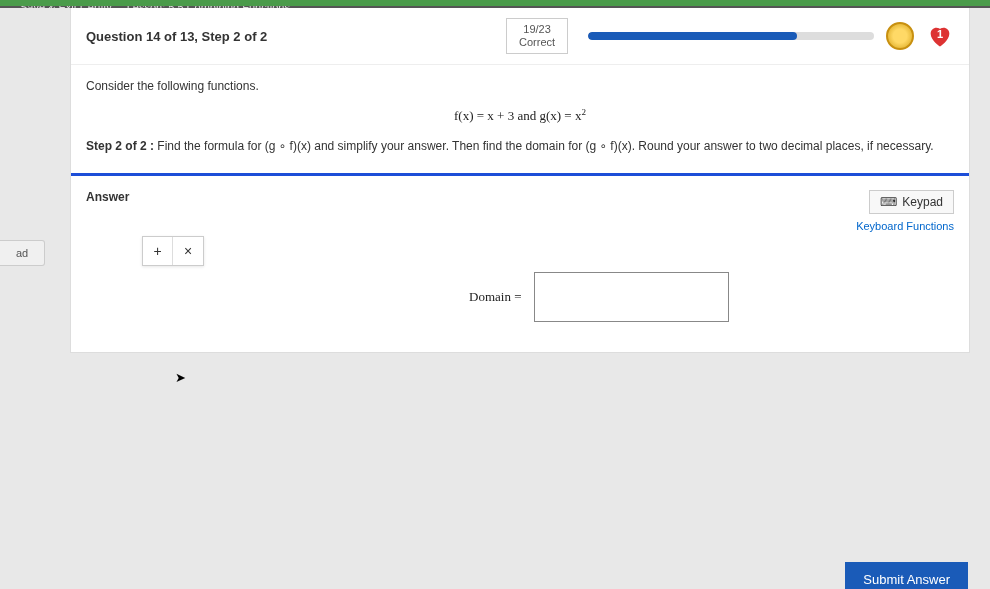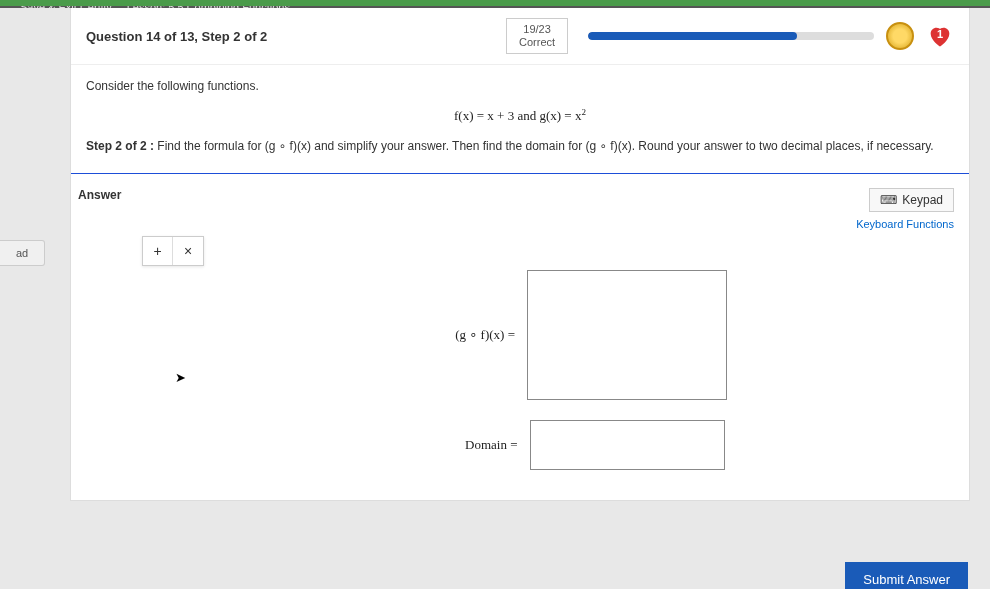--- a/index.html
+++ b/index.html
@@ -100,41 +100,41 @@
     .heart-icon svg { width: 28px; height: 28px; }
     .heart-num {
       position: absolute;
       color: #fff;
       font-size: 11px;
       font-weight: bold;
       top: 6px;
     }
     .problem-area {
       padding: 14px 15px 20px 15px;
-      border-bottom: 1px solid #1d4ed8;
+      border-bottom: 3px solid #1d4ed8;
     }
     .consider {
       font-size: 12px;
       color: #333;
       margin-bottom: 14px;
     }
     .formula-center {
       text-align: center;
       font-size: 13px;
       color: #222;
       font-family: 'Times New Roman', serif;
       margin-bottom: 14px;
     }
     .step-text {
       font-size: 12px;
       color: #333;
     }
     .step-text b { font-weight: bold; }
     .answer-area {
-      padding: 14px 15px 30px 7px;
+      padding: 14px 15px 30px 15px;
       position: relative;
     }
     .answer-header {
       display: flex;
       justify-content: space-between;
       align-items: flex-start;
     }
     .answer-label {
       font-size: 12px;
       font-weight: bold;
@@ -301,24 +301,20 @@
         <button class="keypad-btn">
           <span>⌨</span>
           <span>Keypad</span>
         </button>
         <div class="kb-shortcuts">Keyboard Functions</div>
       </div>
     </div>
 
     <div class="inputs-area">
       <div class="input-row">
-        <div class="input-label">(g ∘ f)(x) =</div>
-        <textarea class="big-input" style=""></textarea>
-      </div>
-      <div class="input-row">
         <div class="input-label">Domain =</div>
         <input type="text" class="small-input" value="" style="">
       </div>
     </div>
   </div>
 </div>
 
 <div class="tool-buttons">
   <button class="tool-btn">+</button>
   <button class="tool-btn">×</button>

